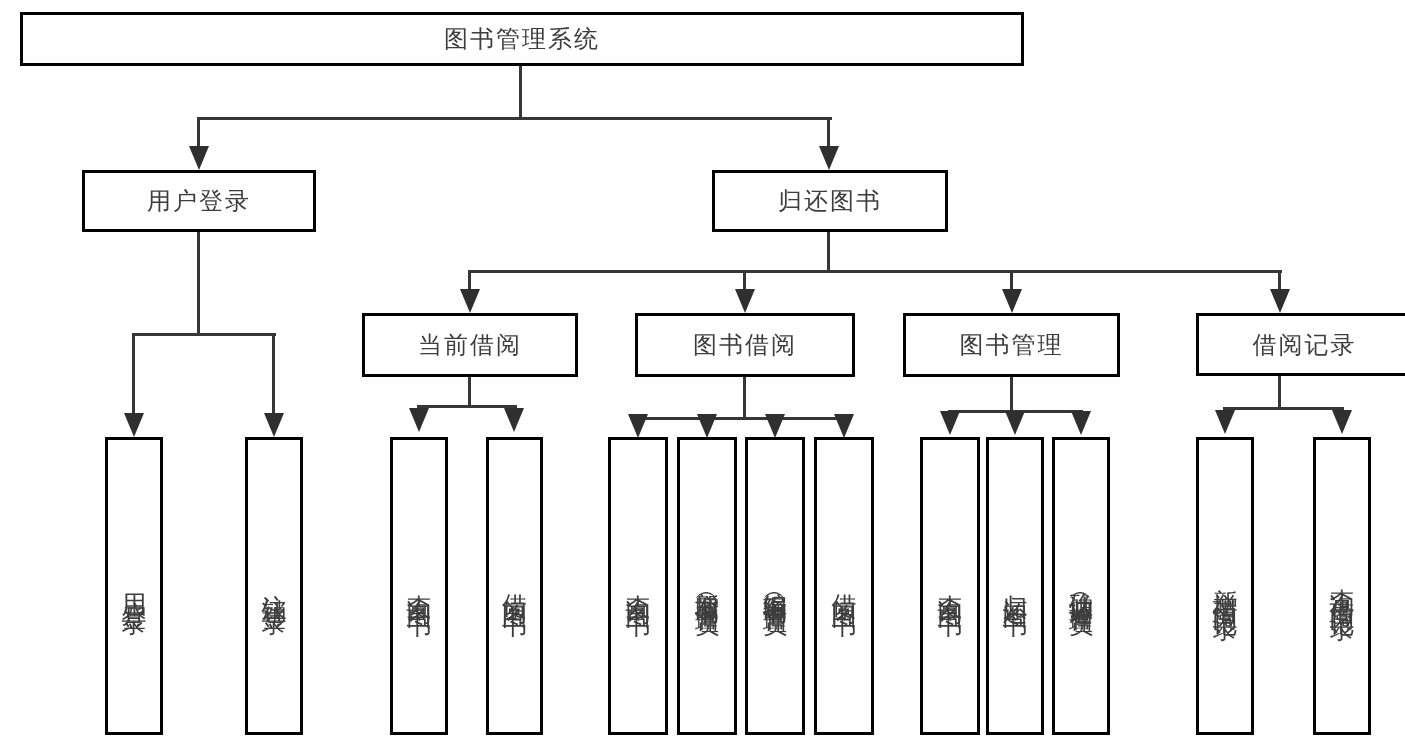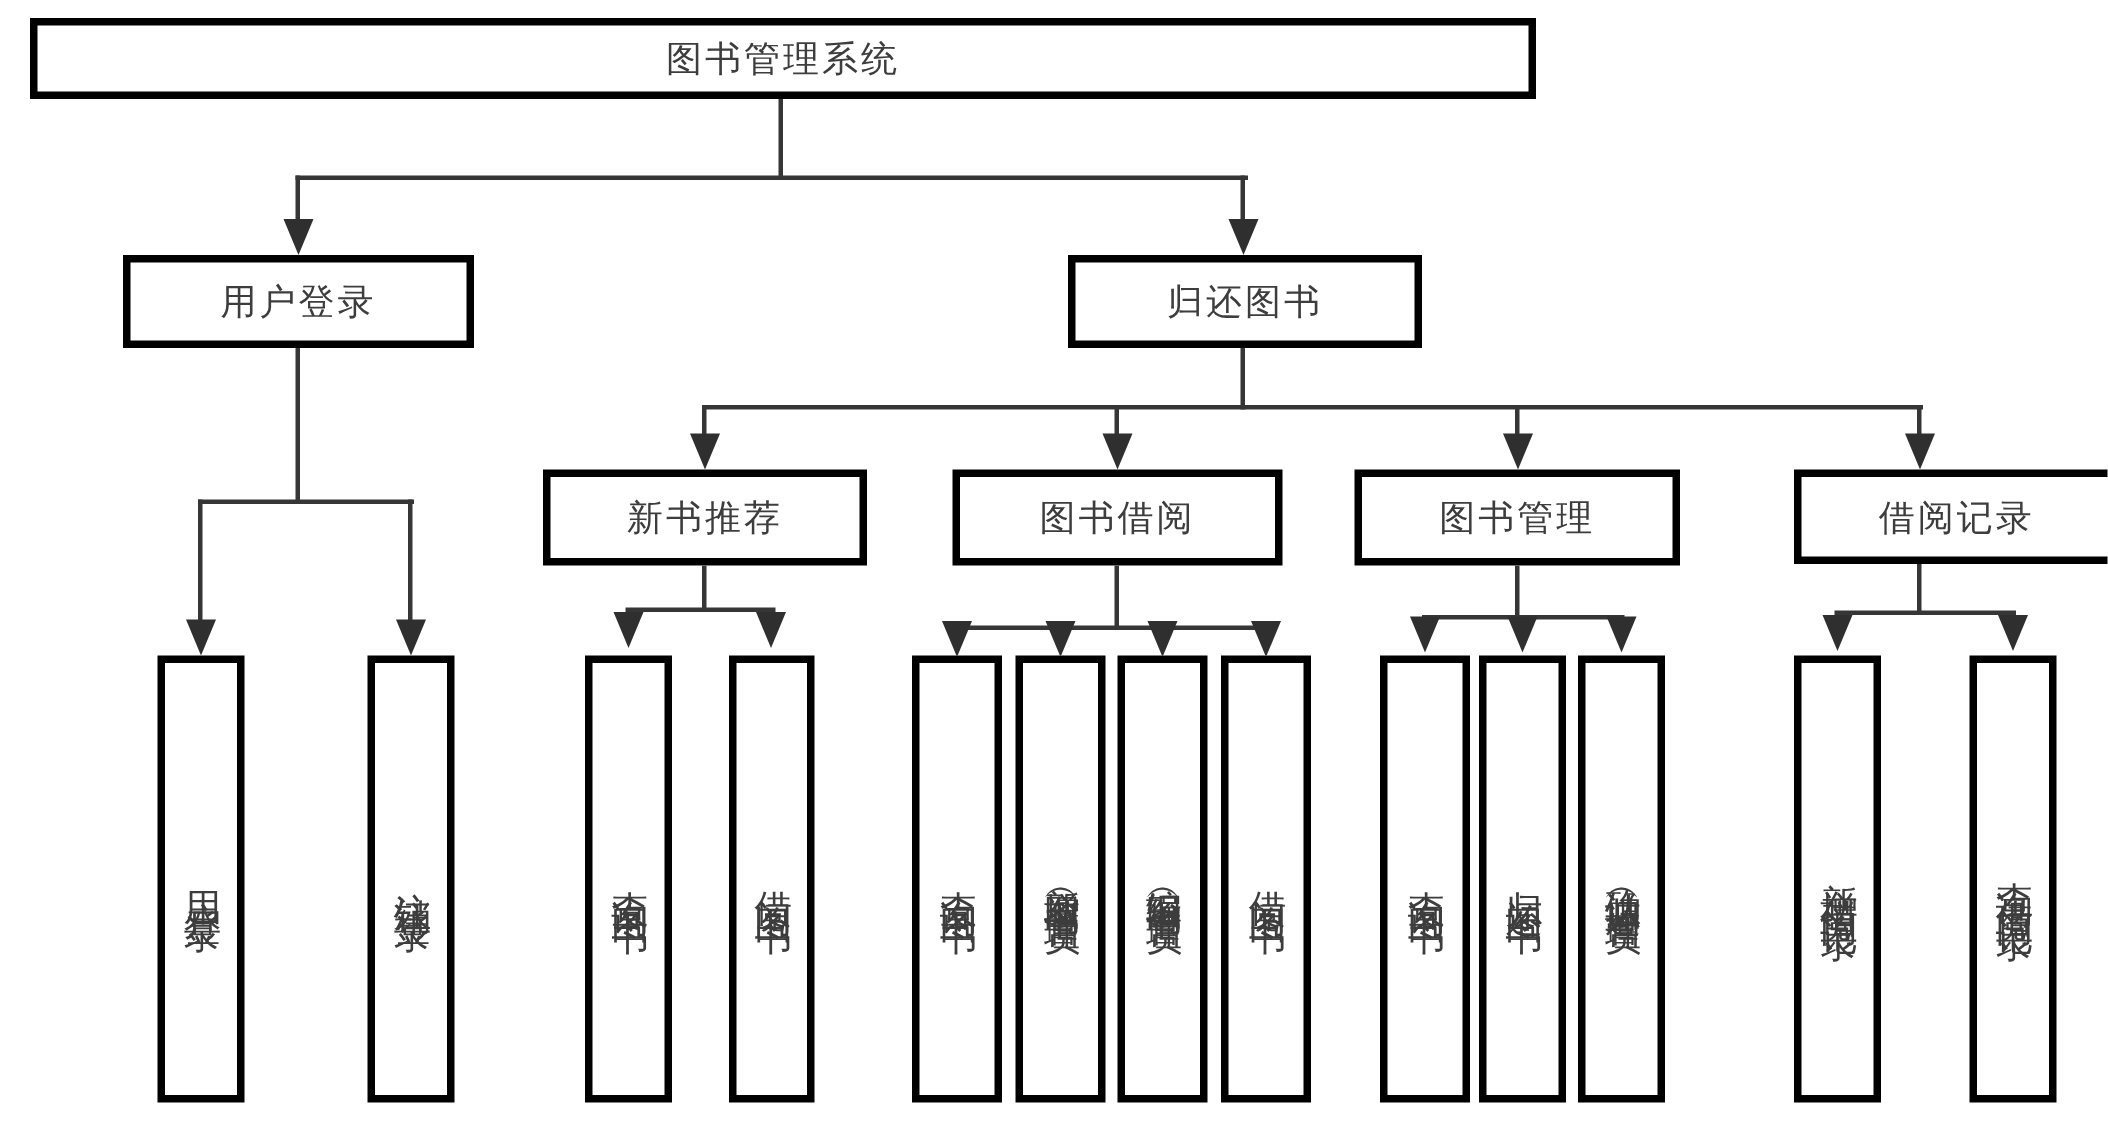--- a/index.html
+++ b/index.html
@@ -10,21 +10,21 @@
   .canvas {
     position: relative;
     width: 1405px;
     height: 747px;
     background: #ffffff;
     overflow: hidden;
   }
   .box {
     position: absolute;
     background: #ffffff;
-    border: 5px solid #000000;
+    border: 3px solid #000000;
     box-sizing: border-box;
     display: flex;
     align-items: center;
     justify-content: center;
     z-index: 2;
   }
   .hlabel {
     font-size: 24px;
     color: #3d3d3d;
     letter-spacing: 2px;
@@ -98,21 +98,21 @@
   <div class="line" style="left:468px; top:270px; width:3px; height:22px;"></div>
   <div class="arrow" style="left:460px; top:289px;"></div>
   <div class="line" style="left:743px; top:270px; width:3px; height:22px;"></div>
   <div class="arrow" style="left:735px; top:289px;"></div>
   <div class="line" style="left:1010px; top:270px; width:3px; height:22px;"></div>
   <div class="arrow" style="left:1002px; top:289px;"></div>
   <div class="line" style="left:1278px; top:270px; width:3px; height:22px;"></div>
   <div class="arrow" style="left:1270px; top:289px;"></div>
 
   <div class="box" style="left:362px; top:313px; width:216px; height:64px;">
-    <span class="hlabel">新书推荐</span>
+    <span class="hlabel">当前借阅</span>
   </div>
   <div class="box" style="left:635px; top:313px; width:220px; height:64px;">
     <span class="hlabel">图书借阅</span>
   </div>
   <div class="box" style="left:903px; top:313px; width:217px; height:64px;">
     <span class="hlabel">图书管理</span>
   </div>
   <div class="box" style="left:1172px; top:313px; width:217px; height:63px;margin-left:24px;">
     <span class="hlabel">借阅记录</span>
   </div>

